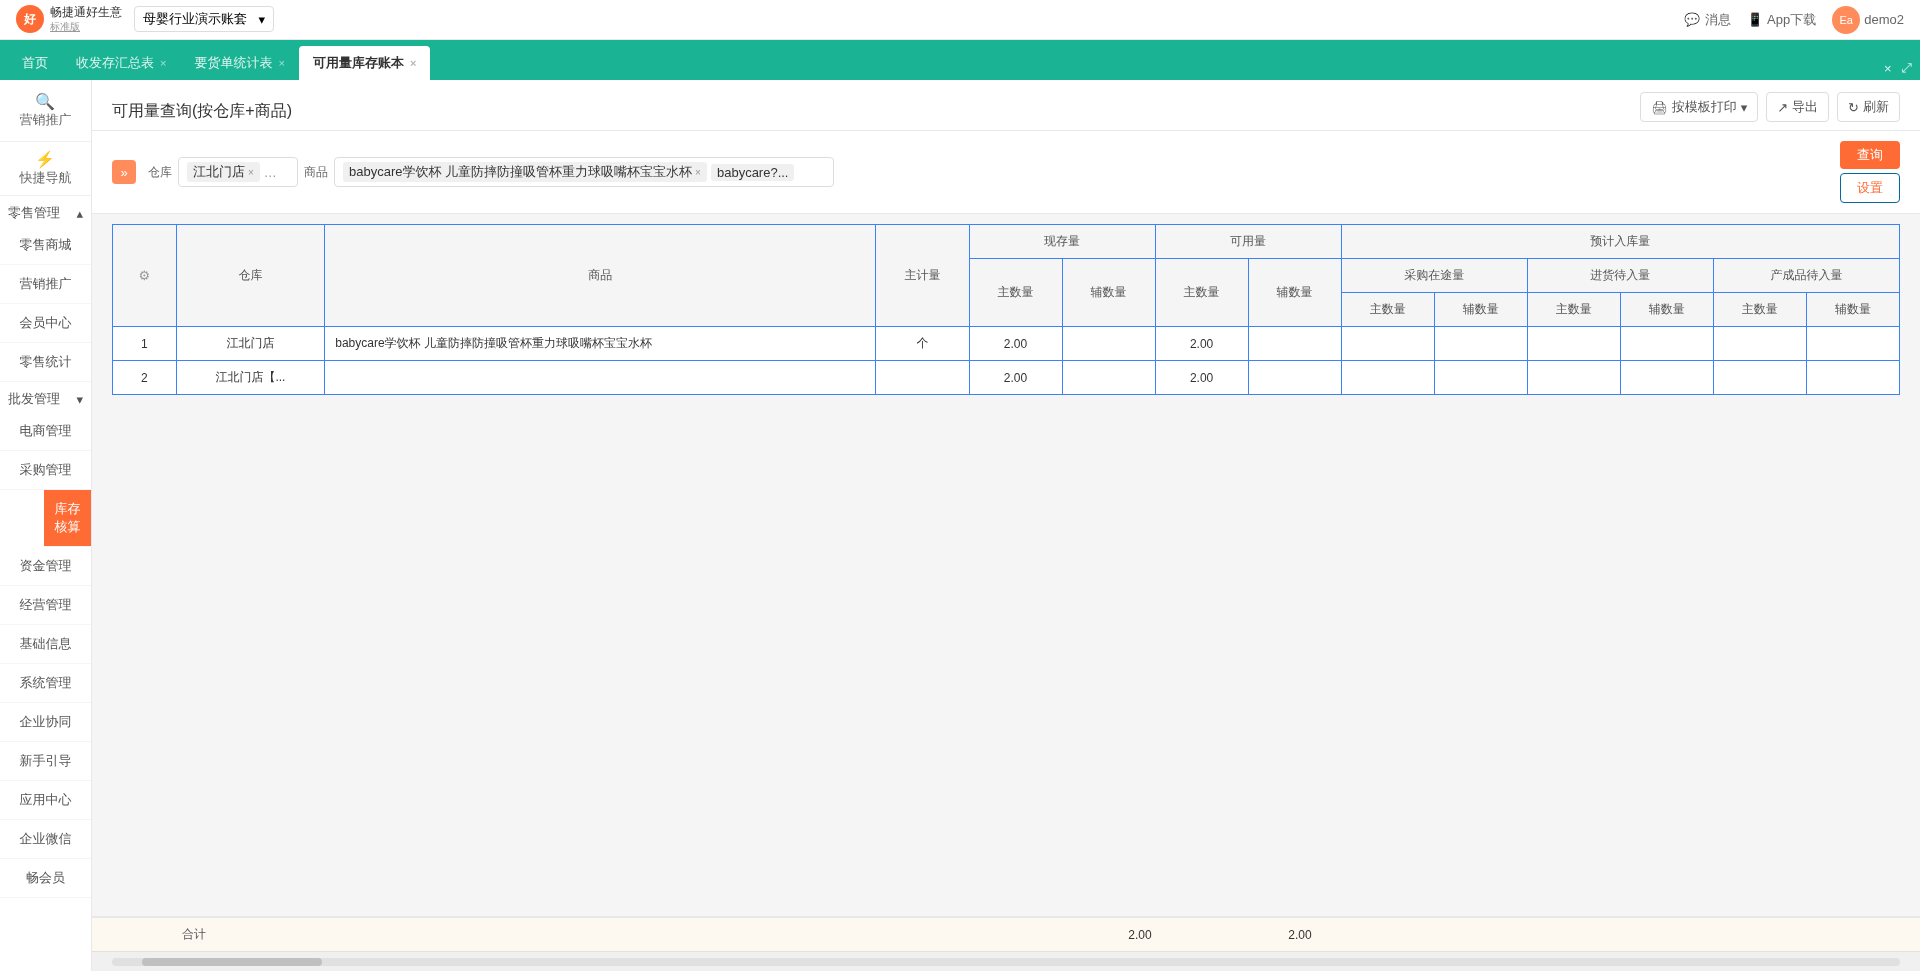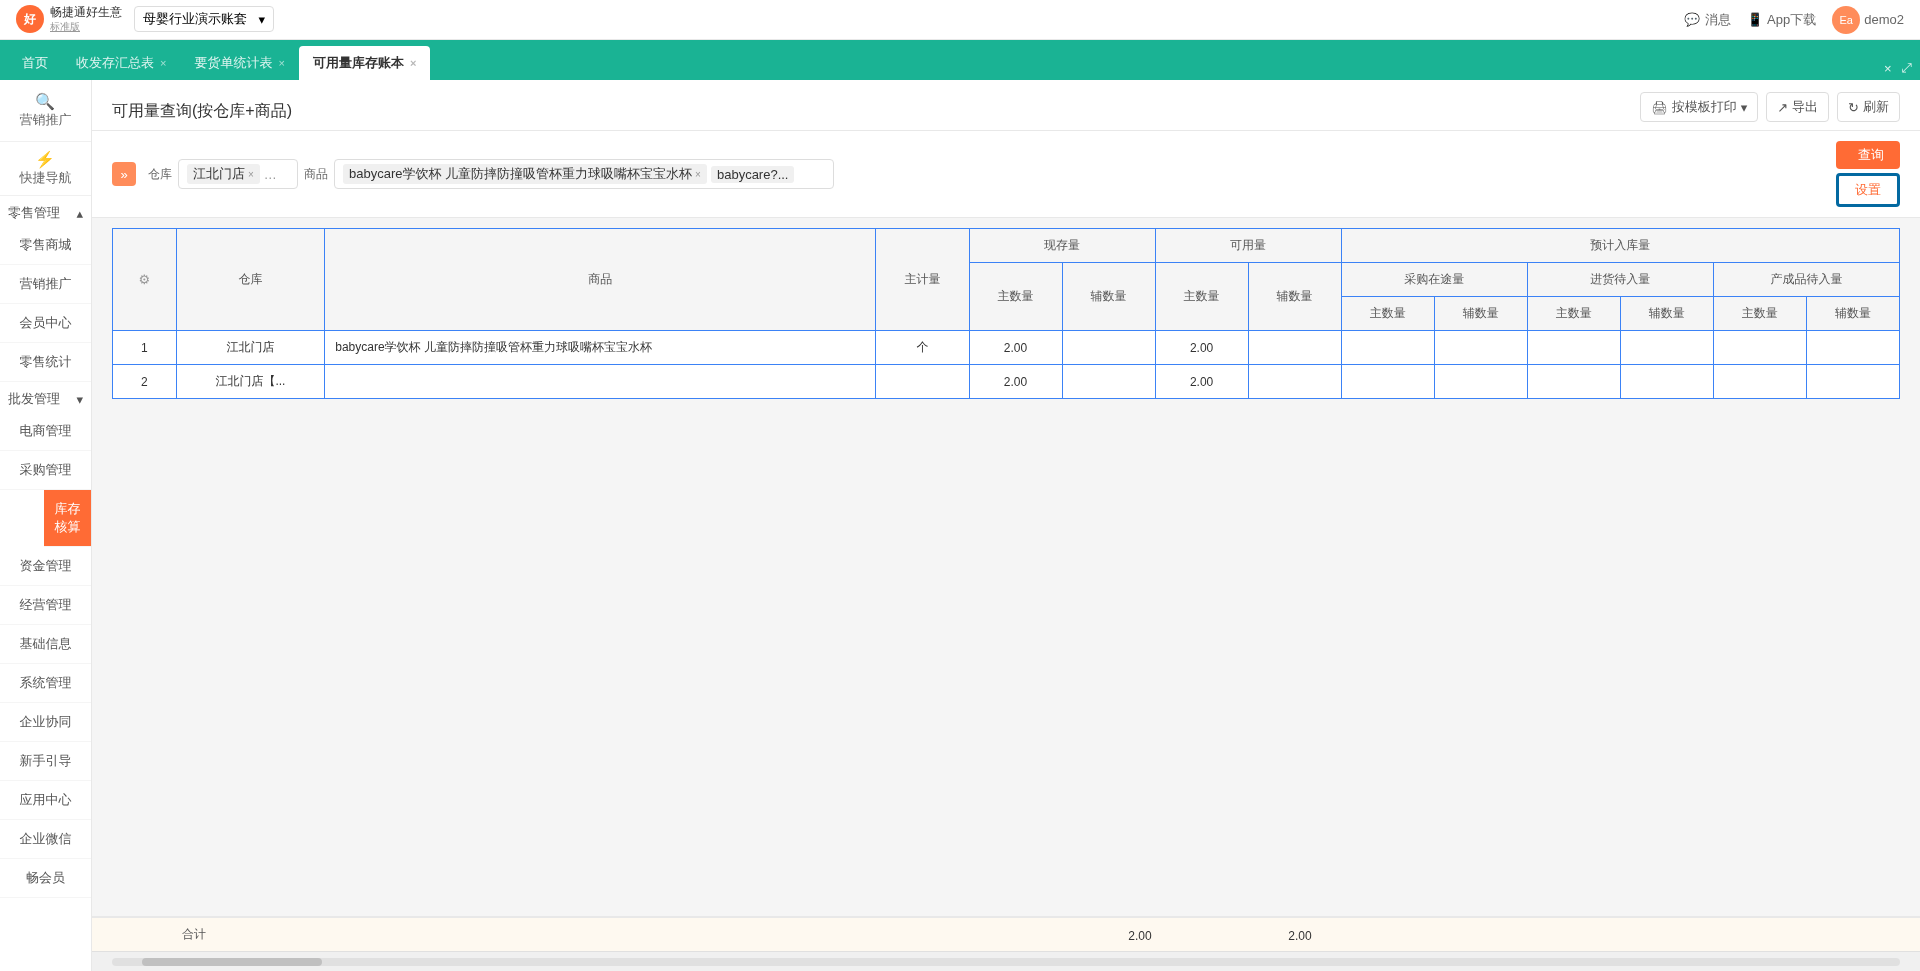--- a/index.html
+++ b/index.html
@@ -148,22 +148,22 @@
       border-radius: 4px;
       padding: 4px 8px;
       display: flex;
       align-items: center;
       gap: 4px;
       flex: 1;
       max-width: 500px;
       flex-wrap: wrap;
     }
     .filter-actions { display: flex; flex-direction: column; gap: 4px; }
-    .btn-query { background: #ff6b35; color: white; border: none; border-radius: 4px; padding: 5px 16px; cursor: pointer; font-size: 13px; text-align: right; }
-    .btn-settings { background: #fff; color: #ff6b35; border: 3px solid #0369a1; border-radius: 4px; padding: 5px 16px; cursor: pointer; font-size: 13px; }
+    .btn-query { background: #ff6b35; color: white; border: none; border-radius: 4px; padding: 5px 16px; cursor: pointer; font-size: 13px; }
+    .btn-settings { background: #fff; color: #ff6b35; border: 1px solid #0369a1; border-radius: 4px; padding: 5px 16px; cursor: pointer; font-size: 13px; }
 
     
     .table-area { flex: 1; overflow: auto; padding: 10px 20px; }
     .data-table { width: 100%; border-collapse: collapse; background: #fff; }
     .data-table th, .data-table td { border: 1px solid #3b82f6; padding: 8px 10px; text-align: center; font-size: 12px; }
     .data-table th { background: #f5f5f5; color: #555; font-weight: 500; white-space: nowrap; }
     .data-table td { color: #333; }
     .col-warehouse { text-align: left; }
     .col-product { text-align: left; }
     .settings-icon { width: 18px; height: 18px; display: inline-flex; align-items: center; justify-content: center; cursor: pointer; color: #999; }
@@ -435,21 +435,21 @@
       <td></td>
       <td></td>
       <td></td>
       <td></td>
     </tr>
           </tbody>
       </table>
     </div>
 
     <div class="table-footer">
-      <div style="display:flex; width:100%; align-items:flex-end;">
+      <div style="display:flex; width:100%; align-items:center;">
         <div style="width:40px;"></div>
         <div class="footer-label">合计</div>
         <div style="flex:1; display:grid; grid-template-columns: 3fr 80px 80px 80px 80px 80px 80px 80px 80px 80px 80px;">
           <div></div>
           <div class="footer-cell">2.00</div>
           <div class="footer-cell"></div>
           <div class="footer-cell">2.00</div>
           <div class="footer-cell"></div>
           <div class="footer-cell"></div>
           <div class="footer-cell"></div>

